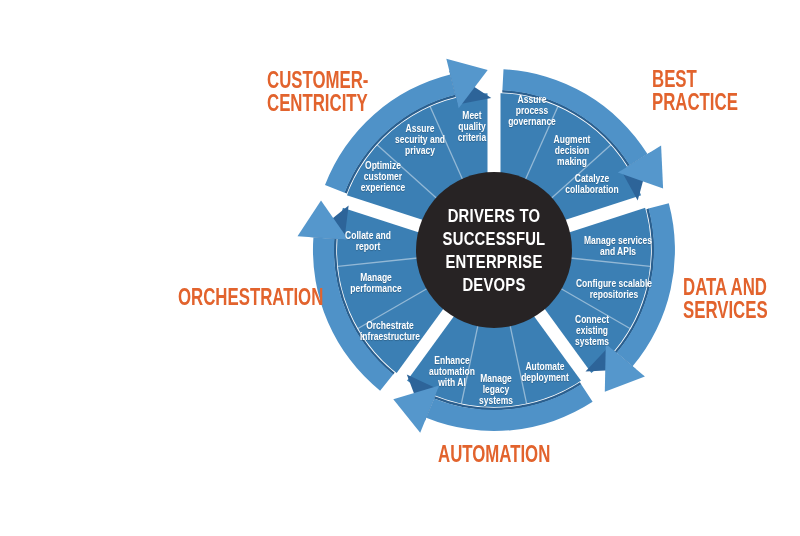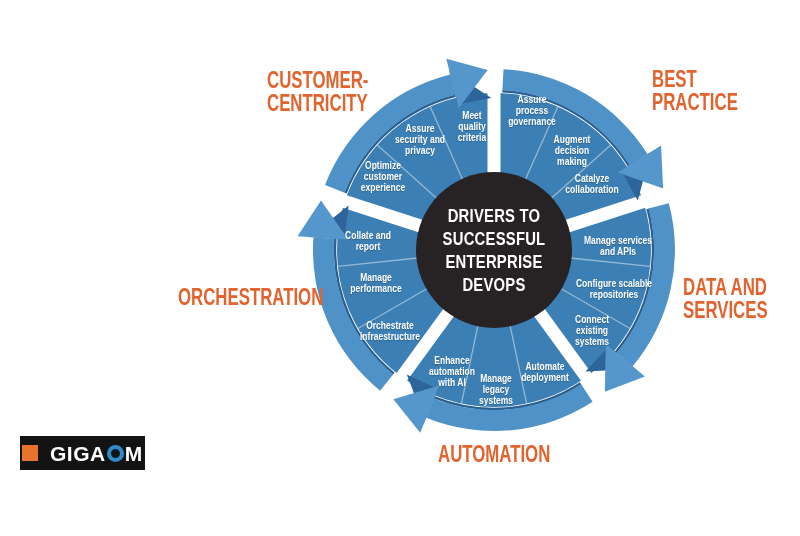--- a/index.html
+++ b/index.html
@@ -163,22 +163,14 @@
 automation
 with AI</div>
 
   <div class="seg-label" style="left:390px;top:331px;">Orchestrate
 infraestructure</div>
   <div class="seg-label" style="left:376px;top:283px;">Manage
 performance</div>
   <div class="seg-label" style="left:368px;top:241px;">Collate and
 report</div>
 
-  <div class="logo">
-    <span class="logo-square"></span>
-    <span class="logo-text">
-        <span>GIGA</span>
-        <span class="logo-o"></span>
-        <span>M</span>
-      </span>
-  </div>
 
 </div>
 
 </body></html>

